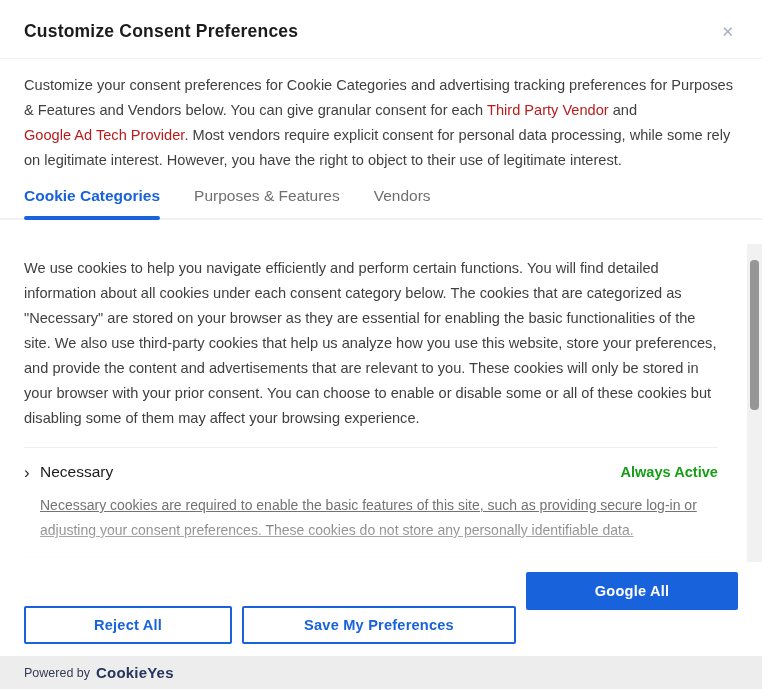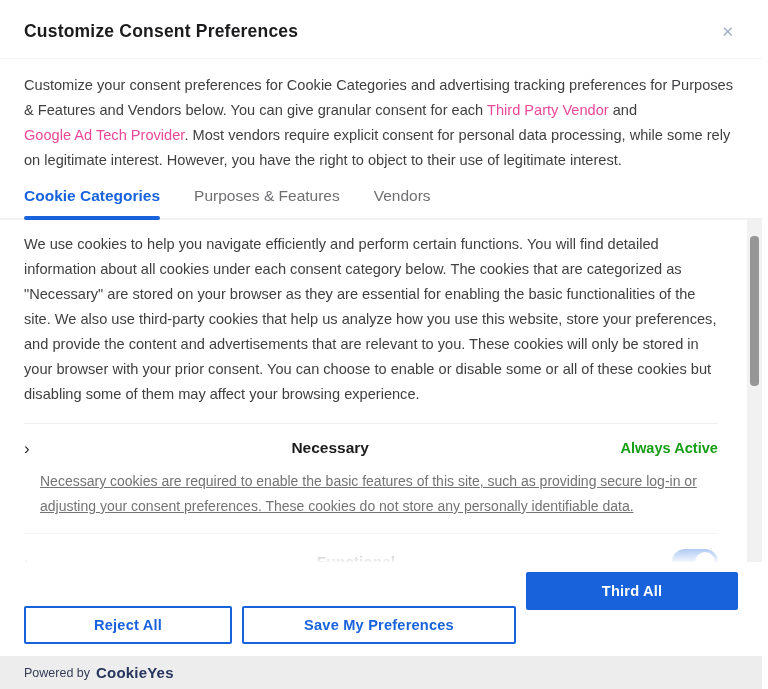--- a/index.html
+++ b/index.html
@@ -7,38 +7,38 @@
   .modal { width:762px; height:689px; display:flex; flex-direction:column; background:#fff; overflow:hidden; }
 
   
   .modal-header { flex:0 0 auto; display:flex; align-items:center; justify-content:space-between;
     padding:20px 24px 15px 24px; border-bottom:1px solid #f4f4f4; }
   .modal-title { font-size:17.5px; font-weight:bold; color:#1b1b1d; letter-spacing:.2px; }
   .close-btn { color:#a3aec6; font-size:15px; line-height:1; cursor:pointer; padding:4px; }
 
   
   .intro { flex:0 0 auto; padding:14px 26px 0 24px; font-size:14.6px; line-height:25px; color:#3f3f41; }
-  .intro a { color:#ec4899; text-decoration:none; white-space:nowrap; cursor:pointer;margin-top:46px; }
+  .intro a { color:#b91c1c; text-decoration:none; white-space:nowrap; cursor:pointer;margin-top:46px; }
 
   
   .tabs { flex:0 0 auto; display:flex; gap:34px; padding:14px 24px 0 24px; border-bottom:2px solid #f1f1f1;align-items:flex-end; }
   .tab { font-size:15.5px; color:#6f6f72; padding-bottom:13px; position:relative; cursor:pointer; }
   .tab.active { color:#1863dc; font-weight:bold; }
   .tab.active::after { content:""; position:absolute; left:0; right:0; bottom:-2px; height:4px;
     background:#1863dc; border-radius:2px; }
 
   
-  .scroll-area { flex:1 1 auto; min-height:0; position:relative; overflow:hidden; }
+  .scroll-area { flex:1 1 auto; min-height:0; position:relative; overflow:hidden;margin-top:24px; }
   .scroll-content { padding:12px 44px 0 24px; }
   .body-text { font-size:14.6px; line-height:25px; color:#3f3f41; padding-bottom:16px; }
 
   .category { border-top:1px solid #efefef; padding:15px 0 14px 0; }
   .category-header { display:flex; align-items:center; cursor:pointer; }
   .chevron { width:16px; color:#2b2b2d; font-size:17px; line-height:1; flex:0 0 16px; }
-  .category-name { font-size:15.5px; font-weight:bold; color:#1b1b1d; flex:1 1 auto;text-align:center; }
+  .category-name { font-size:15.5px; font-weight:normal; color:#1b1b1d; flex:1 1 auto; }
   .status-always { color:#169e16; font-weight:bold; font-size:14.6px; }
   .category-desc { margin:12px 0 0 16px; font-size:14px; line-height:25px; color:#737373;text-decoration:underline; }
 
   
   .toggle { width:46px; height:26px; border-radius:13px; background:#1863dc; position:relative;
     flex:0 0 46px; cursor:pointer; }
   .toggle .knob { position:absolute; top:3px; right:3px; width:20px; height:20px; border-radius:50%;
     background:#fff; }
 
   
@@ -115,21 +115,21 @@
 
     <div class="scrollbar-track">
       <div class="scrollbar-thumb"></div>
     </div>
     <div class="fade-overlay"></div>
   </div>
 
   <div class="actions">
     <div class="btn btn-outline btn-reject">Reject All</div>
     <div class="btn btn-outline btn-save">Save My Preferences</div>
-    <div class="btn btn-filled btn-accept">Third All</div>
+    <div class="btn btn-filled btn-accept">Google All</div>
   </div>
 
   <div class="brand-strip">
     <span class="powered-by">Powered by</span>
     <span class="brand-logo">CookieYes</span>
   </div>
 
 </div>
 
 </body></html>

